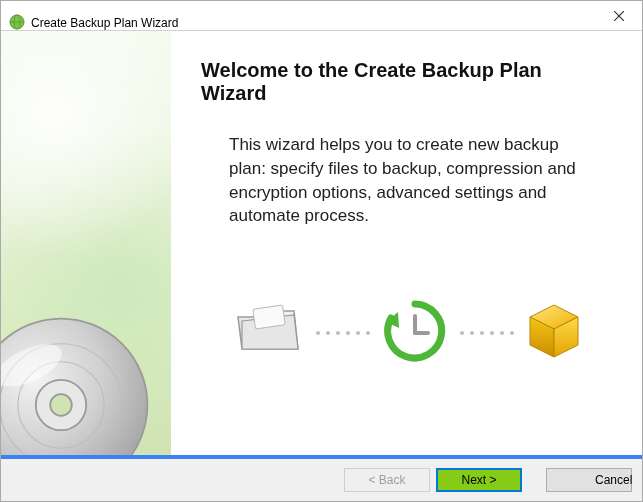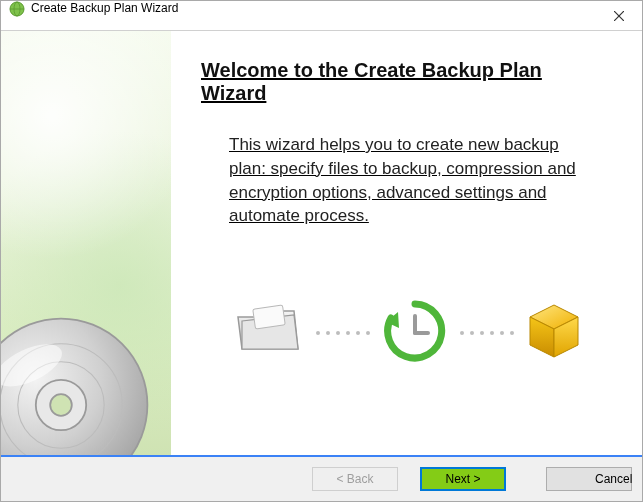--- a/index.html
+++ b/index.html
@@ -15,21 +15,21 @@
     height: 502px;
     border: 1px solid #a9a9a9;
     display: flex;
     flex-direction: column;
     background: #fff;
   }
   .titlebar {
     height: 30px;
     background: #fff;
     display: flex;
-    align-items: flex-start;
+    align-items: flex-end;
     border-bottom: 1px solid #d0d0d0;
     padding-left: 8px;
   }
   .titlebar .app-icon {
     width: 16px; height: 16px;
     margin-right: 6px;
     display: flex; align-items: center; justify-content: center;
   }
   .titlebar .title {
     font-size: 12px;
@@ -41,21 +41,20 @@
     display: flex; align-items: center; justify-content: center;
     font-size: 14px;
     color: #333;
     cursor: pointer;
   }
 
   .body {
     flex: 1;
     display: flex;
     position: relative;
-    text-decoration: underline;
   }
 
   .sidebar {
     width: 170px;
     height: 100%;
     position: relative;
     background:
       radial-gradient(circle at 30% 20%, rgba(255,255,255,0.9) 0%, rgba(255,255,255,0) 40%),
       radial-gradient(circle at 70% 60%, rgba(200,230,180,0.7) 0%, rgba(255,255,255,0) 55%),
       linear-gradient(to bottom, #f6fbef 0%, #eaf4dc 40%, #dcedc4 70%, #cfe3b3 100%);
@@ -100,27 +99,27 @@
     margin: 0 8px;
   }
   .dots span {
     width: 4px; height: 4px;
     border-radius: 50%;
     background: #bdbdbd;
   }
 
   .footer {
     height: 46px;
-    border-top: 2px solid #3b82f6;
+    border-top: 4px solid #3b82f6;
     background: #f0f0f0;
     display: flex;
     align-items: center;
     justify-content: flex-end;
     padding: 0 10px;
-    gap: 22px;
+    gap: 6px;
   }
   .footer button {
     width: 86px;
     height: 24px;
     font-size: 12px;
     font-family: inherit;
     background: #e1e1e1;
     border: 1px solid #adadad;
     cursor: pointer;
   }

